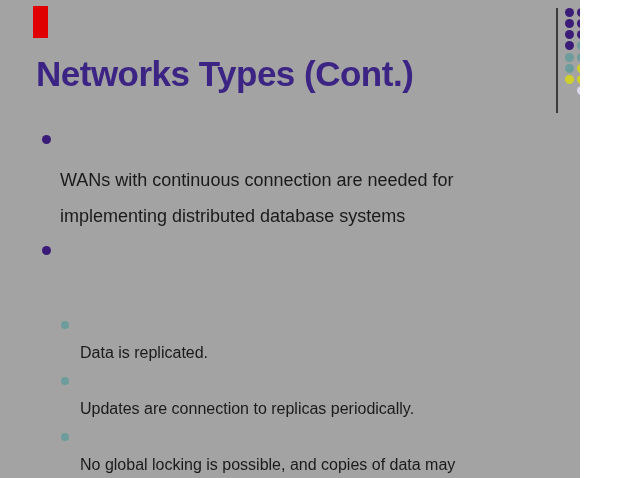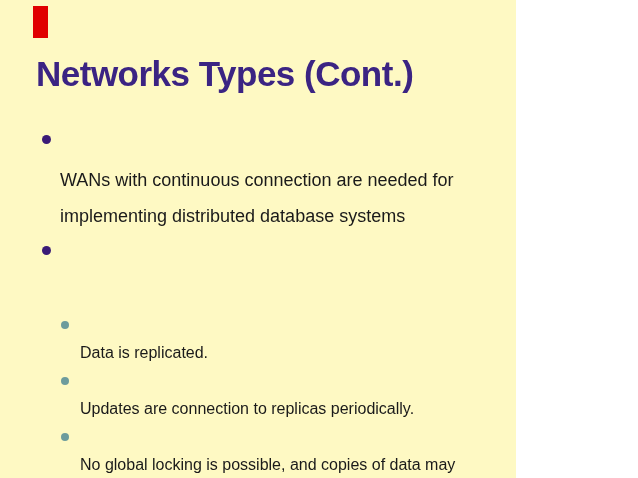--- a/index.html
+++ b/index.html
@@ -1,19 +1,19 @@
 <!DOCTYPE html>
 <html><head>
 <meta charset="utf-8">
 <style>
   html,body{margin:0;padding:0;background:#fff;}
   .slide{
     position:relative;
-    width:516px;height:478px;
-    background:#fef9c3;
+    width:580px;height:478px;
+    background:#a3a3a3;
     overflow:hidden;
     font-family:"Liberation Sans", sans-serif;
   }
   .red-marker{
     position:absolute;left:33px;top:6px;width:15px;height:32px;
   }
   .slide-title{
     position:absolute;left:36px;top:54px;margin:0;
     font-size:35px;font-weight:bold;letter-spacing:-0.5px;
     white-space:nowrap;

